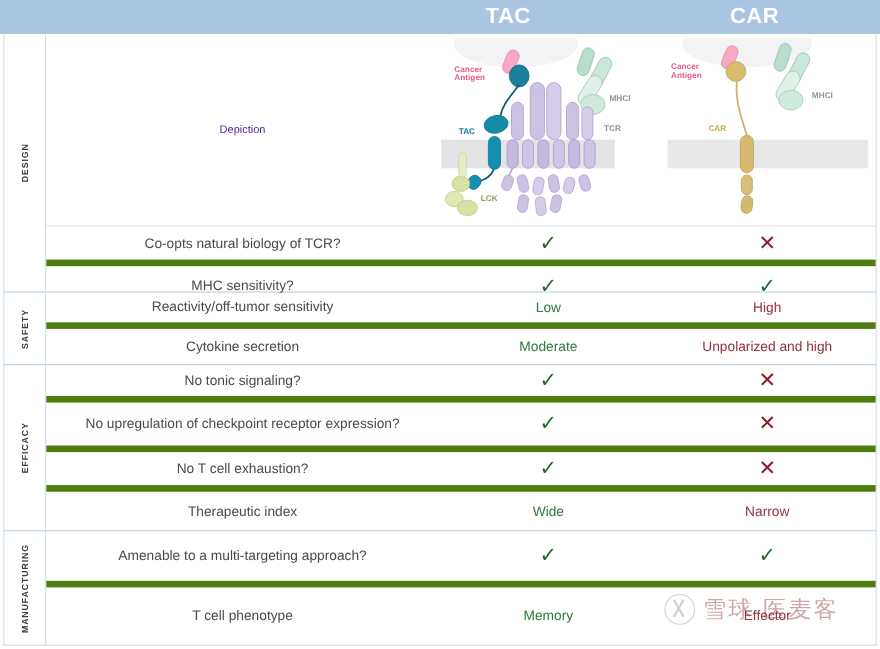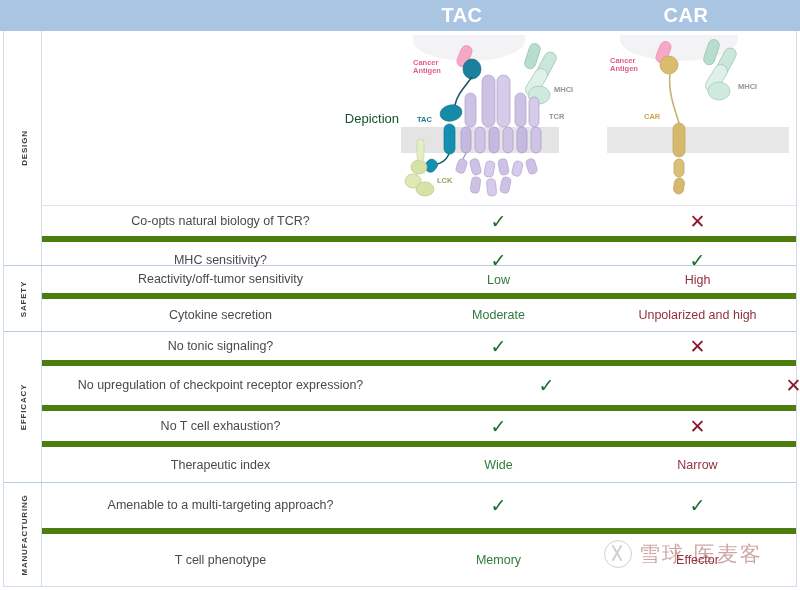--- a/index.html
+++ b/index.html
@@ -127,23 +127,23 @@
   .depiction-row {
     height: 175px;
     display: flex;
     align-items: center;
     border-bottom: 1px solid #dde6ee;
     box-sizing: border-box;
   }
   .depiction-label {
     width: 357px;
     flex: 0 0 357px;
-    text-align: right;
-    font-size: 13px;
-    color: #14532d;
+    text-align: center;
+    font-size: 10px;
+    color: #4c1d95;
   }
   .fig-cell {
     width: 199px;
     flex: 0 0 199px;
     height: 175px;
     position: relative;
   }
 
   
   .membrane {
@@ -370,21 +370,21 @@
     <div class="section" style="height:151px;">
       <div class="section-label">
         <span>Efficacy</span>
       </div>
       <div class="section-rows">
         <div class="row" style="height:34px;">
           <div class="cell-label">No tonic signaling?</div>
           <div class="cell-val mark yes">✓</div>
           <div class="cell-val mark no">✕</div>
         </div>
-        <div class="row" style="height:45px;gap:48px;">
+        <div class="row" style="height:45px;">
           <div class="cell-label">No upregulation of checkpoint receptor expression?</div>
           <div class="cell-val mark yes">✓</div>
           <div class="cell-val mark no">✕</div>
         </div>
         <div class="row" style="height:36px;">
           <div class="cell-label">No T cell exhaustion?</div>
           <div class="cell-val mark yes">✓</div>
           <div class="cell-val mark no">✕</div>
         </div>
         <div class="row" style="height:36px; border-bottom:none;">

